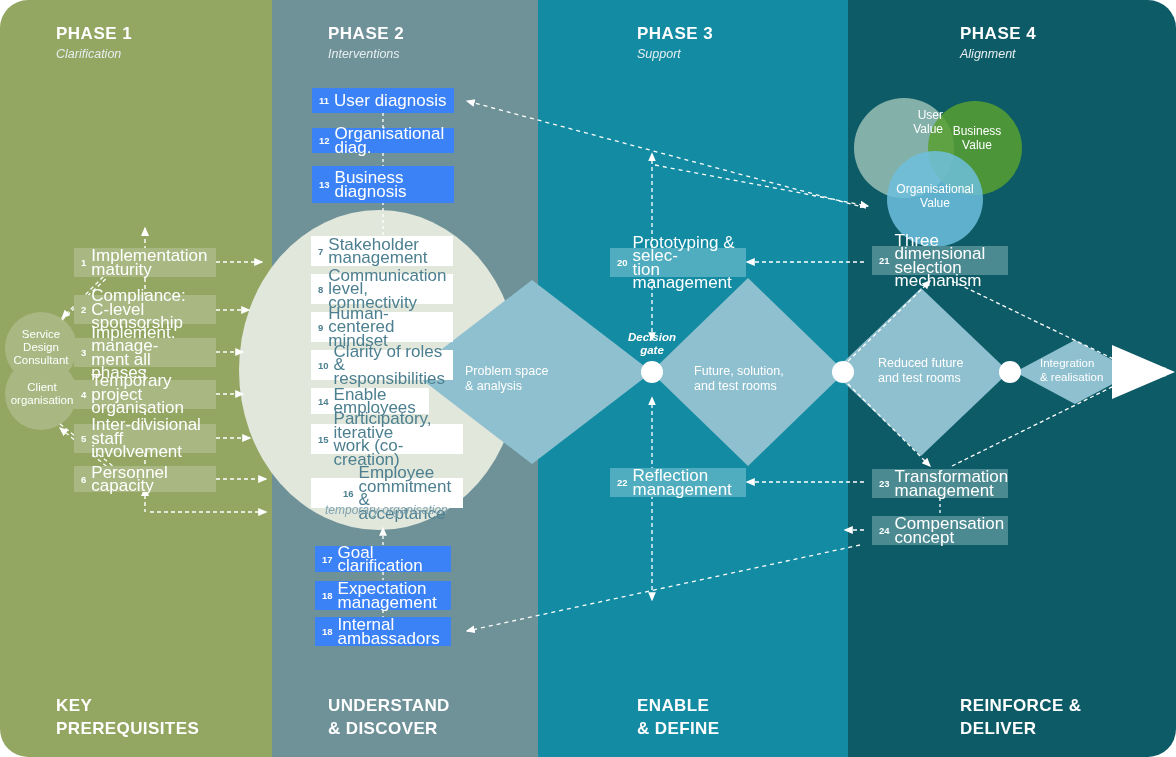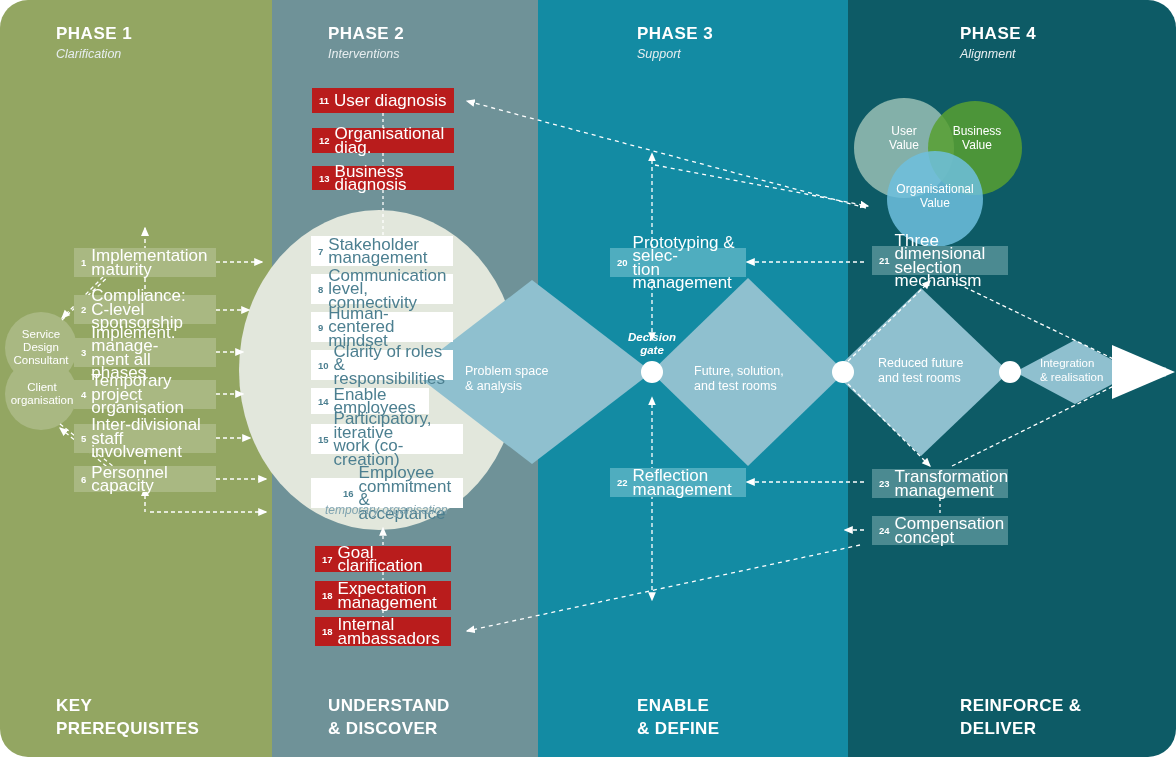--- a/index.html
+++ b/index.html
@@ -25,21 +25,21 @@
   
   .box{position:absolute;box-sizing:border-box;display:flex;align-items:center;
        padding:4px 6px 4px 7px;}
   .bx-num{font-size:9.5px;font-weight:bold;flex:0 0 auto;margin-right:5px;align-self:center;}
   .bx-lbl{font-size:17px;line-height:13.5px;}
 
   
   .b1{background:#a9b882;color:#ffffff;}
   .b1 .bx-num{color:#ffffff;}
   
-  .b2m{background:#b91c1c;color:#ffffff;}
+  .b2m{background:#3b82f6;color:#ffffff;}
   
   .b2w{background:#ffffff;color:#4c7f90;}
   .b2w .bx-num{color:#4c7f90;}
   
   .b3{background:#4fadbf;color:#ffffff;}
   
   .b4{background:#4b8a91;color:#ffffff;}
 
   .circ-lbl{position:absolute;color:#ffffff;text-align:center;font-size:11.5px;line-height:13px;}
   .dia-lbl{position:absolute;color:#ffffff;font-size:12.5px;line-height:15px;}
@@ -202,21 +202,21 @@
   </div>
 
   <div class="box b2m" style="left:312px;top:88px;width:142px;height:25px;">
     <span class="bx-num">11</span>
     <span class="bx-lbl">User diagnosis</span>
   </div>
   <div class="box b2m" style="left:312px;top:128px;width:142px;height:25px;">
     <span class="bx-num">12</span>
     <span class="bx-lbl">Organisational diag.</span>
   </div>
-  <div class="box b2m" style="left:312px;top:166px;width:142px;height:24px;">
+  <div class="box b2m" style="left:312px;top:166px;width:142px;height:37px;">
     <span class="bx-num">13</span>
     <span class="bx-lbl">Business diagnosis</span>
   </div>
 
   <div class="box b2w" style="left:311px;top:236px;width:142px;height:30px;">
     <span class="bx-num">7</span>
     <span class="bx-lbl" style="white-space: pre-line;">Stakeholder
 management</span>
   </div>
   <div class="box b2w" style="left:311px;top:274px;width:142px;height:30px;">
@@ -282,21 +282,21 @@
     <span class="bx-num">20</span>
     <span class="bx-lbl" style="white-space: pre-line;">Prototyping &amp; selec-
 tion management</span>
   </div>
   <div class="box b3" style="left:610px;top:468px;width:136px;height:29px;">
     <span class="bx-num">22</span>
     <span class="bx-lbl" style="white-space: pre-line;">Reflection
 management</span>
   </div>
 
-  <div class="venn-lbl" style="left: 865px; top: 124px; width: 78px; white-space: pre-line;">User
+  <div class="venn-lbl" style="left: 865px; top: 108px; width: 78px; white-space: pre-line; text-align: right;">User
 Value</div>
   <div class="venn-lbl" style="left: 938px; top: 124px; width: 78px; white-space: pre-line;">Business
 Value</div>
   <div class="venn-lbl" style="left: 874px; top: 182px; width: 122px; white-space: pre-line;">Organisational
 Value</div>
 
   <div class="box b4" style="left:872px;top:246px;width:136px;height:29px;">
     <span class="bx-num">21</span>
     <span class="bx-lbl" style="white-space: pre-line;">Three dimensional
 selection mechanism</span>

